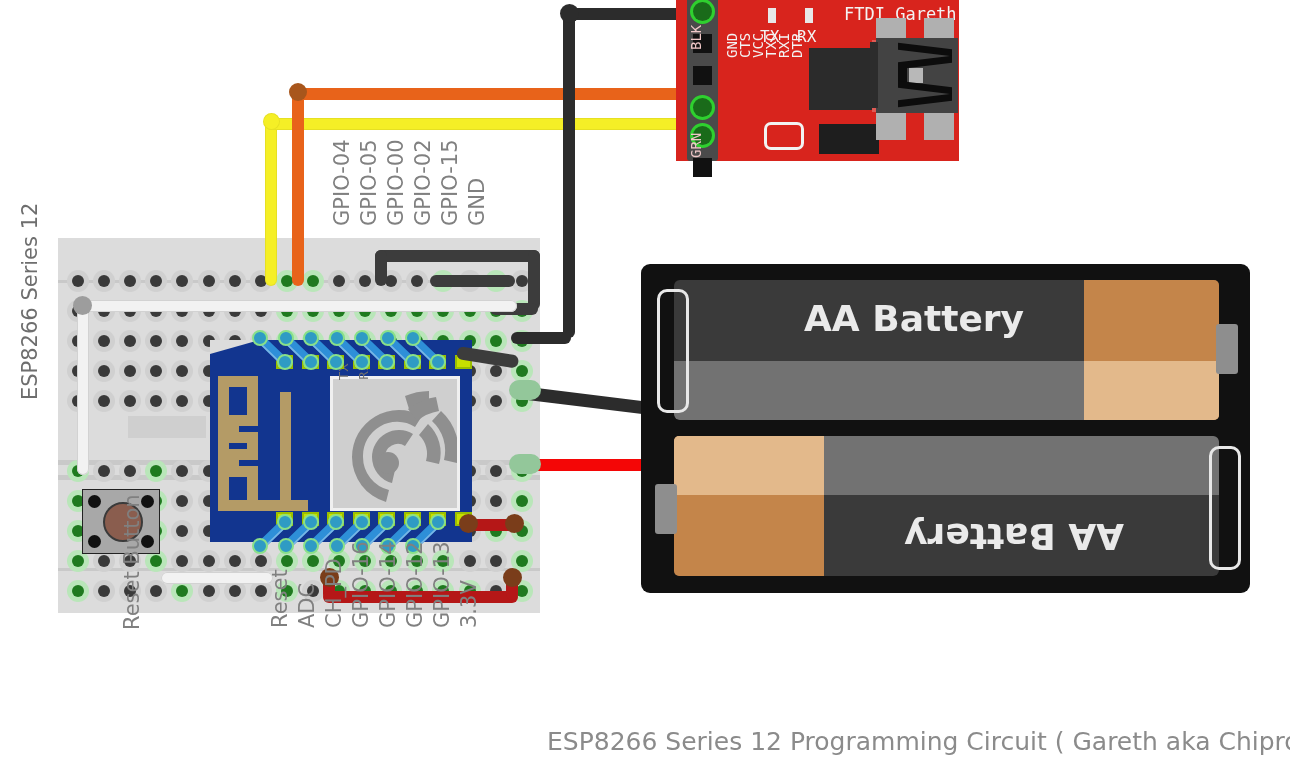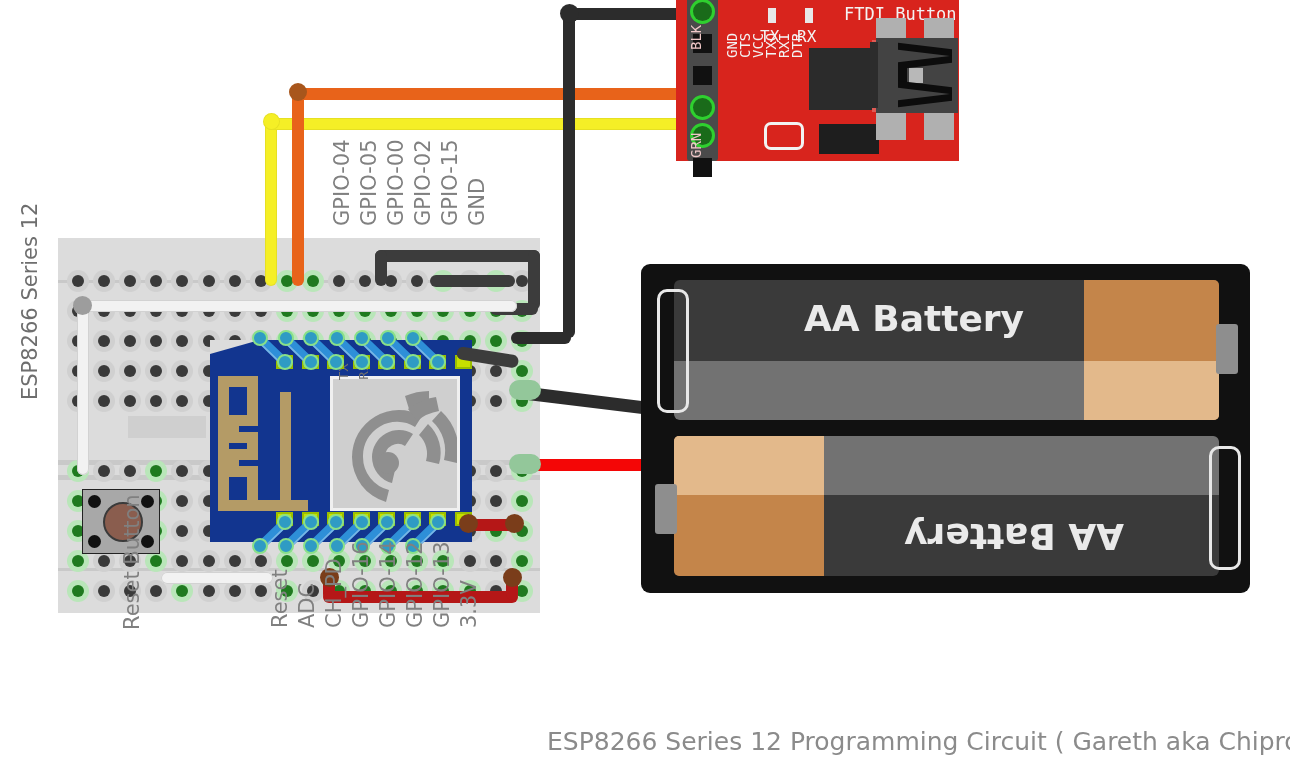--- a/index.html
+++ b/index.html
@@ -840,21 +840,21 @@
       <div class="lbl vlbl" style="left: 322px; top: 628px;">CH_PD</div>
       <div class="lbl vlbl" style="left: 349px; top: 628px;">GPIO-16</div>
       <div class="lbl vlbl" style="left: 376px; top: 628px;">GPIO-14</div>
       <div class="lbl vlbl" style="left: 403px; top: 628px;">GPIO-12</div>
       <div class="lbl vlbl" style="left: 430px; top: 628px;">GPIO-13</div>
       <div class="lbl vlbl" style="left: 457px; top: 628px;">3.3V</div>
     </div>
   <div class="lbl vlbl abs" style="left:120px;top:630px;">Reset Button</div>
 
   <div class="abs" id="ftdi">
-    <div class="title">FTDI Button</div>
+    <div class="title">FTDI Gareth</div>
 
     <div class="hdr">
       <div class="hpin conn" style="top:16px;"></div>
       <div class="hpin" style="top:48px;"></div>
       <div class="hpin" style="top:80px;"></div>
       <div class="hpin conn" style="top:112px;"></div>
       <div class="hpin conn" style="top:140px;"></div>
       <div class="hpin" style="top:172px;"></div>
     </div>
 

